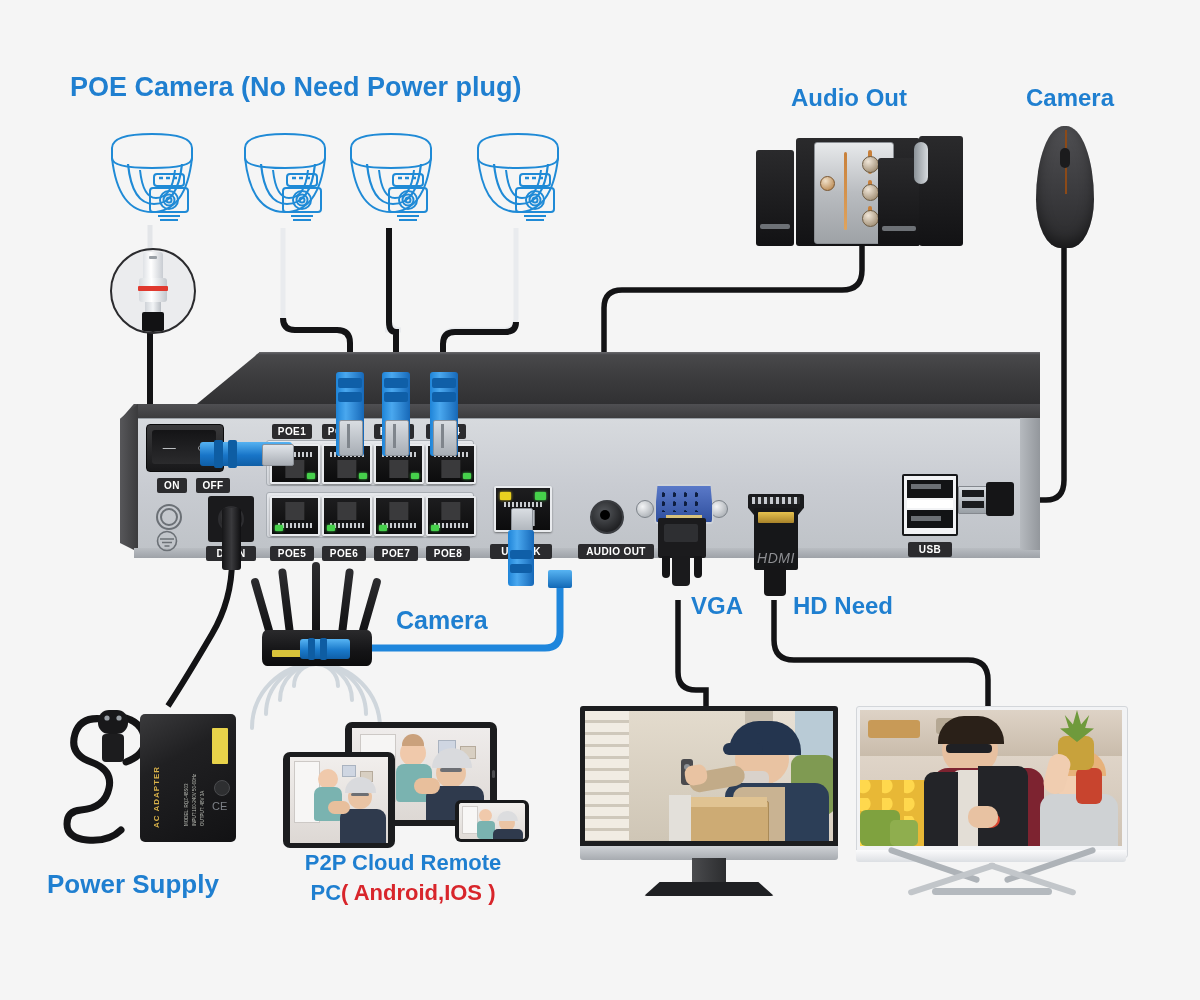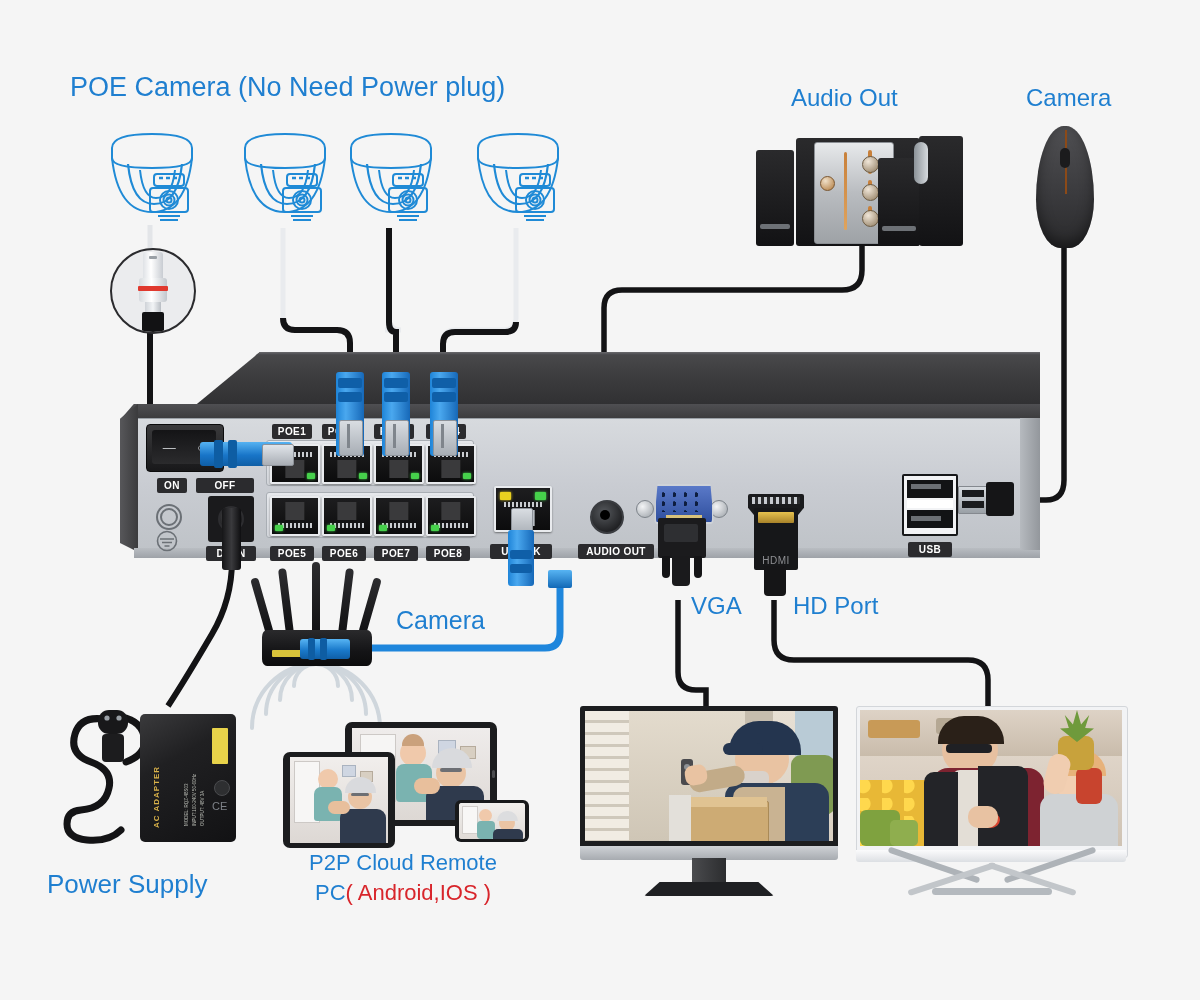--- a/index.html
+++ b/index.html
@@ -4,21 +4,21 @@
 <style>
   html,body{margin:0;padding:0;}
   body{
     width:1200px;height:1000px;
     background:#f5f5f5;
     font-family:"Liberation Sans", sans-serif;
     overflow:hidden;
     position:relative;
   }
   #stage{position:absolute;left:0;top:0;width:1200px;height:1000px;}
-  .lbl{position:absolute;color:#1f7fd0;white-space:nowrap;}
+  .lbl{position:absolute;color:#1f7fd0;white-space:nowrap;font-weight:bold;}
   .lbl.center{text-align:center;}
   .red{color:#d8252b;}
 
   
   .nvr-top{
     position:absolute;
     background:linear-gradient(180deg,#4a4a4c 0%,#3c3c3e 45%,#2f2f31 100%);
     border-radius:3px 3px 0 0;
   }
   .nvr-top:after{
@@ -283,21 +283,21 @@
   <div class="lbl" style="left:70px;top:72px;font-size:27px;">POE Camera (No Need Power plug)</div>
 
   <div class="lbl" style="left:791px;top:84px;font-size:24px;">Audio Out</div>
 
   <div class="lbl" style="left:1026px;top:84px;font-size:24px;">Camera</div>
 
   <div class="lbl" style="left:396px;top:606px;font-size:25px;">Camera</div>
 
   <div class="lbl" style="left:691px;top:592px;font-size:24px;">VGA</div>
 
-  <div class="lbl" style="left:793px;top:592px;font-size:24px;">HD Port</div>
+  <div class="lbl" style="left:793px;top:592px;font-size:24px;">HD Need</div>
 
   <div class="lbl" style="left:47px;top:869px;font-size:26px;">Power Supply</div>
 
   <div class="lbl center" style="left:268px;top:848px;width:270px;font-size:22px;line-height:30px;">
     <div>P2P Cloud Remote</div>
     <div>
       <span>PC</span><span class="red">(</span><span class="red"> Android,IOS </span><span class="red">)</span>
     </div>
   </div>
 
@@ -417,21 +417,21 @@
     <div class="nvr-bottom" style="left:14px;top:196px;width:906px;height:10px;"></div>
     <div style="position:absolute;left:900px;top:66px;width:20px;height:132px;background:linear-gradient(90deg,#b6babf,#93979c);"></div>
   </div>
 
   <div class="sw-frame" style="left:146px;top:424px;width:76px;height:46px;"></div>
   <div class="sw-rocker" style="left:152px;top:430px;width:64px;height:34px;">
     <span>—</span>
     <span>○</span>
   </div>
   <div class="plate" style="left:157px;top:478px;width:30px;">ON</div>
-  <div class="plate" style="left:196px;top:478px;width:58px;">OFF</div>
+  <div class="plate" style="left:196px;top:478px;width:34px;">OFF</div>
 
   <div class="ground-sym" style="left:156px;top:504px;"></div>
   <div style="position:absolute;left:160px;top:508px;width:14px;height:14px;border:2px solid #6b7076;border-radius:50%;"></div>
   <svg style="position:absolute;left:155px;top:530px;width:24px;height:22px;" viewBox="0 0 24 22">
     <circle cx="12" cy="11" r="9.5" fill="none" stroke="#6b7076" stroke-width="1.6"></circle>
     <path d="M5 9 h14 M7 12.5 h10 M9.5 16 h5" stroke="#6b7076" stroke-width="1.6" fill="none"></path>
   </svg>
 
   <div class="dc-jack" style="left:208px;top:496px;width:46px;height:46px;"></div>
   <div class="plate" style="left:206px;top:546px;width:50px;">DC IN</div>
@@ -522,21 +522,21 @@
   <div style="position:absolute;left:664px;top:524px;width:34px;height:18px;background:#2e2f32;border-radius:2px;"></div>
   <div style="position:absolute;left:662px;top:556px;width:8px;height:22px;background:#141416;border-radius:0 0 4px 4px;"></div>
   <div style="position:absolute;left:694px;top:556px;width:8px;height:22px;background:#141416;border-radius:0 0 4px 4px;"></div>
   <div style="position:absolute;left:672px;top:556px;width:18px;height:30px;background:#1a1a1c;border-radius:0 0 4px 4px;"></div>
 
   <div class="hdmi-port" style="left:748px;top:494px;width:56px;height:22px;
        clip-path:polygon(0 0,100% 0,100% 62%,88% 100%,12% 100%,0 62%);"></div>
   <div style="position:absolute;left:752px;top:497px;width:48px;height:7px;background:repeating-linear-gradient(90deg,#c7cbd0 0 3px,#2a2b2d 3px 6px);"></div>
   <div class="hdmi-plug" style="left:754px;top:508px;width:44px;height:62px;">
     <div class="hdmi-gold" style="top:4px;"></div>
-    <div style="position:absolute;left:50%;transform:translateX(-50%);bottom:4px;color:#8e8f93;font-size:10px;letter-spacing:.5px;">HDMI</div>
+    <div style="position:absolute;left:50%;transform:translateX(-50%);bottom:4px;color:#8e8f93;font-size:14px;letter-spacing:.5px;font-style:italic;">HDMI</div>
   </div>
   <div style="position:absolute;left:764px;top:566px;width:22px;height:30px;background:#151517;border-radius:0 0 4px 4px;"></div>
 
   <div class="usbport" style="left:902px;top:474px;width:52px;height:58px;">
     <div class="bay" style="top:4px;height:18px;"></div>
     <div class="white" style="top:24px;height:8px;"></div>
     <div class="bay" style="top:34px;height:18px;"></div>
     <div style="position:absolute;left:7px;top:8px;width:30px;height:5px;background:#6b6f74;"></div>
     <div style="position:absolute;left:7px;top:40px;width:30px;height:5px;background:#6b6f74;"></div>
   </div>

